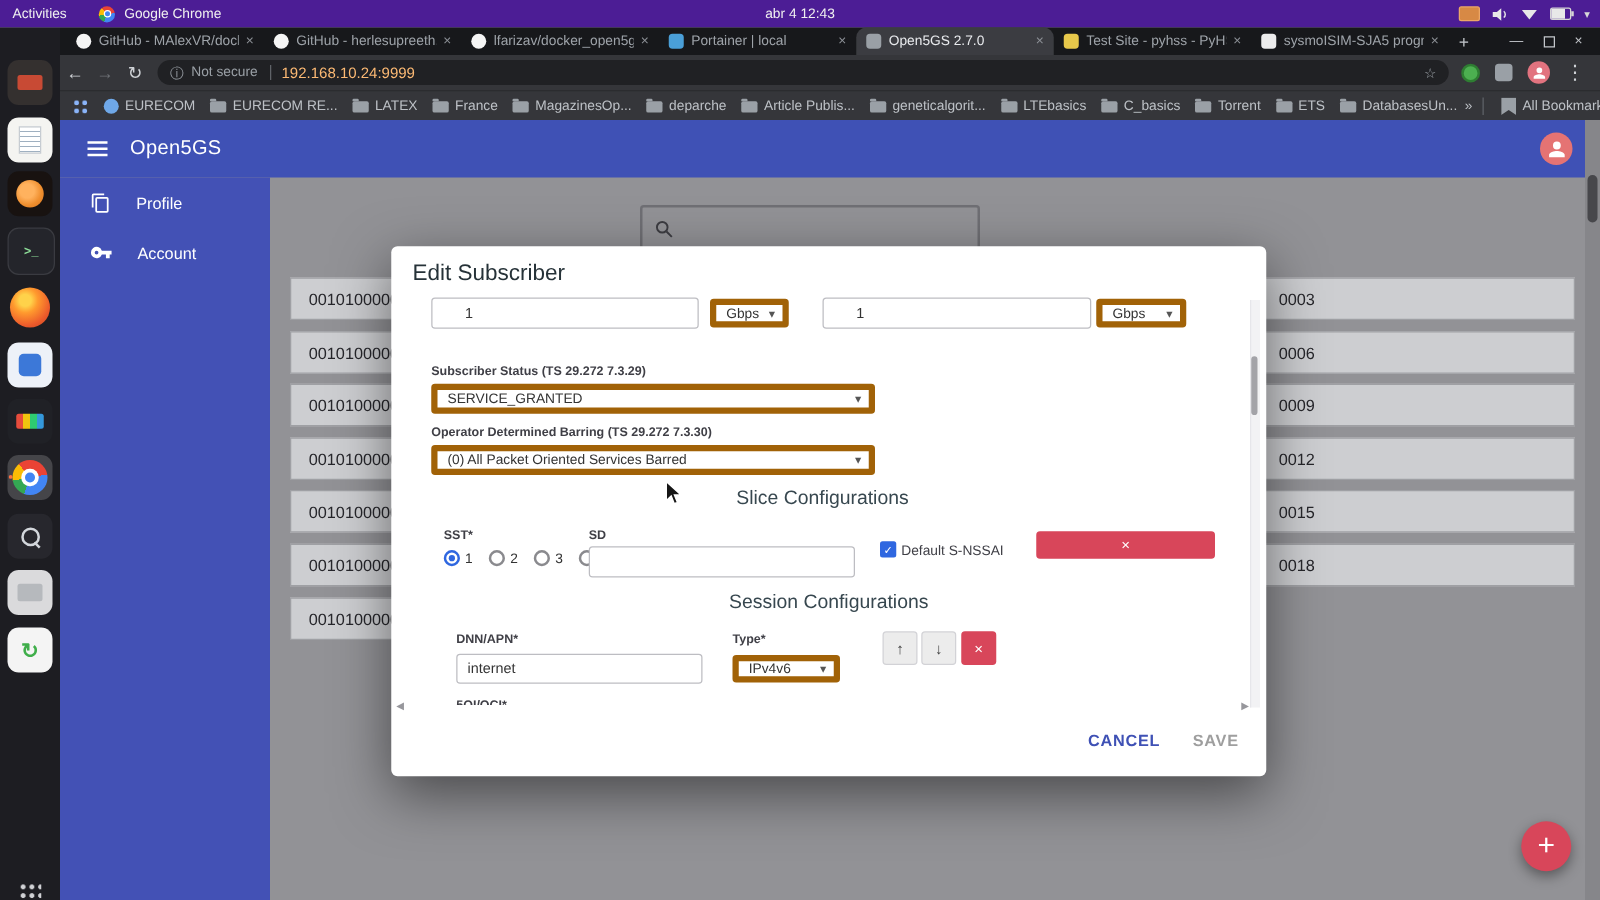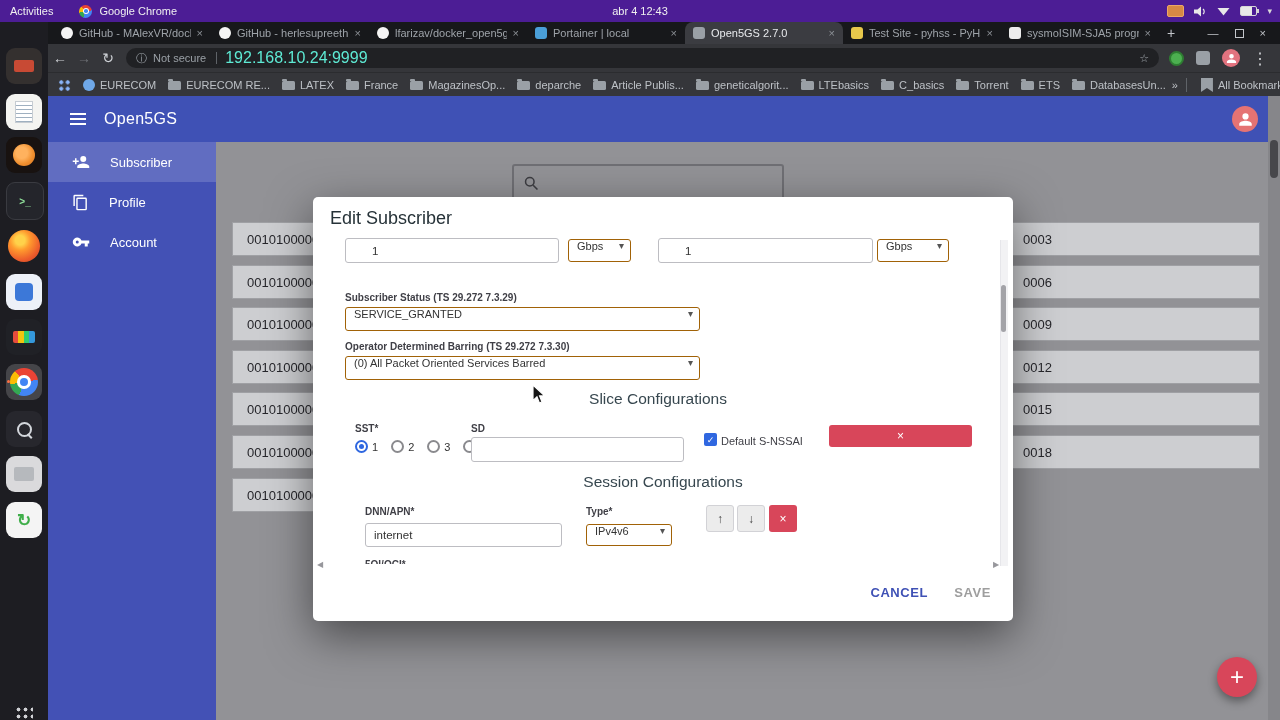--- a/index.html
+++ b/index.html
@@ -61,21 +61,21 @@
   .newtab{width:24px;text-align:center;color:#c3c6cb;font-size:14px;}
   .wincontrols{margin-left:auto;display:flex;align-items:center;gap:16px;padding-right:14px;color:#c3c6cb;font-size:11px;}
   .winsq{width:9px;height:9px;border:1.5px solid #c3c6cb;box-sizing:border-box;}
   
   .toolbar{position:absolute;left:48px;top:44px;width:1232px;height:28px;background:#35363a;
            display:flex;align-items:center;}
   .nav-ico{width:24px;text-align:center;font-size:14px;color:#cfd2d6;}
   .nav-ico.dim{color:#6d7075;}
   .omnibox{height:20px;flex:1;margin:0 10px 0 6px;background:#202124;border-radius:10px;
            display:flex;align-items:center;color:#9aa0a6;font-size:11px;padding:0 10px;}
-  .omni-url{color:#5eead4;font-size:16px;margin-left:8px;flex:1;}
+  .omni-url{color:#fdba74;font-size:12px;margin-left:8px;flex:1;}
   .omni-div{width:1px;height:12px;background:#5f6368;margin-left:10px;}
   .tool-trail{display:flex;align-items:center;gap:12px;padding-right:12px;}
   .ext-green{width:15px;height:15px;border-radius:50%;background:#4caf50;border:2px solid #2e7d32;box-sizing:border-box;}
   .ext-gray{width:14px;height:14px;border-radius:3px;background:#9aa0a6;}
   .avatar-sm{width:18px;height:18px;border-radius:50%;background:#e2737f;display:flex;align-items:center;justify-content:center;}
   
   .bmbar{position:absolute;left:48px;top:72px;width:1232px;height:24px;background:#35363a;
          display:flex;align-items:center;font-size:11px;color:#bdc1c6;overflow:hidden;border-top:1px solid #2b2c2f;}
   .bm{display:flex;align-items:center;gap:5px;padding:0 6px;white-space:nowrap;}
   .folder{width:13px;height:9px;background:#9aa0a6;border-radius:1.5px;position:relative;flex:none;}
@@ -106,22 +106,22 @@
   .pg-thumb{position:absolute;left:1270px;top:140px;width:8px;height:38px;border-radius:4px;background:#47474b;}
   .fab{position:absolute;left:1217px;top:657px;width:40px;height:40px;border-radius:50%;background:#d8465a;
        color:#fff;font-size:24px;display:flex;align-items:center;justify-content:center;
        box-shadow:0 4px 10px rgba(0,0,0,.4);}
   
   .modal{position:absolute;left:313px;top:197px;width:700px;height:424px;background:#fff;border-radius:5px;
          box-shadow:0 14px 45px rgba(0,0,0,.5);}
   .m-title{position:absolute;left:17px;top:11px;font-size:18px;color:#263238;}
   .ti{position:absolute;box-sizing:border-box;border:1px solid #bdbdc2;border-radius:3px;font-size:11.5px;
       color:#333;font-family:"Liberation Sans",sans-serif;outline:none;background:#fff;}
-  .sel{position:absolute;box-sizing:border-box;border:1px solid #a16207;border-radius:3px;background:#fff;
-       font-size:11px;color:#333;display:flex;padding:0 6px 0 8px;}
+  .sel{position:absolute;box-sizing:border-box;border:5px solid #a16207;border-radius:3px;background:#fff;
+       font-size:11px;color:#333;display:flex;align-items:center;padding:0 6px 0 8px;}
   .sel .caret{margin-left:auto;color:#555;font-size:10px;}
   .lbl{position:absolute;font-size:10px;font-weight:600;color:#3f3f46;}
   .h2{position:absolute;display:flex;align-items:center;font-size:15.5px;color:#37474f;flex-direction:column;}
   .h2 .rule{flex:1;height:1px;background:#e4e4e8;margin-left:16px;}
   .radio{width:13px;height:13px;border-radius:50%;border:2px solid #8a8a8e;box-sizing:border-box;flex:none;}
   .radio.on{border-color:#2f67e0;position:relative;}
   .radio.on::after{content:"";position:absolute;inset:2px;border-radius:50%;background:#2f67e0;}
   .rgroup{position:absolute;display:flex;align-items:center;gap:4px;font-size:11px;color:#333;}
   .cb{position:absolute;width:13px;height:13px;border-radius:2px;background:#2f67e0;color:#fff;font-size:9px;
       display:flex;align-items:center;justify-content:center;}
@@ -319,26 +319,20 @@
     <span class="ham"></span>
     <span class="apptitle">Open5GS</span>
     <span class="avatar-lg">
       <svg width="15" height="15" viewBox="0 0 24 24">
           <path fill="#fff" d="M12 12a5 5 0 1 0-5-5 5 5 0 0 0 5 5zm0 2c-3.3 0-10 1.7-10 5v3h20v-3c0-3.3-6.7-5-10-5z"></path>
         </svg>
     </span>
   </div>
 
   <div class="sidebar">
-    <div class="side-item active">
-      <svg width="18" height="18" viewBox="0 0 24 24">
-          <path fill="#fff" d="M15 12a4 4 0 1 0-4-4 4 4 0 0 0 4 4zM6 10V7H4v3H1v2h3v3h2v-3h3v-2zm9 4c-2.7 0-8 1.3-8 4v2h16v-2c0-2.7-5.3-4-8-4z"></path>
-        </svg>
-      <span>Subscriber</span>
-    </div>
     <div class="side-item">
       <svg width="17" height="17" viewBox="0 0 24 24">
           <path fill="#fff" d="M16 1H4a2 2 0 0 0-2 2v14h2V3h12zm3 4H8a2 2 0 0 0-2 2v14a2 2 0 0 0 2 2h11a2 2 0 0 0 2-2V7a2 2 0 0 0-2-2zm0 16H8V7h11z"></path>
         </svg>
       <span>Profile</span>
     </div>
     <div class="side-item">
       <svg width="18" height="18" viewBox="0 0 24 24">
           <path fill="#fff" d="M12.65 10a6 6 0 1 0 0 4H17v4h4v-4h2v-4zM7 14a2 2 0 1 1 2-2 2 2 0 0 1-2 2z"></path>
         </svg>

